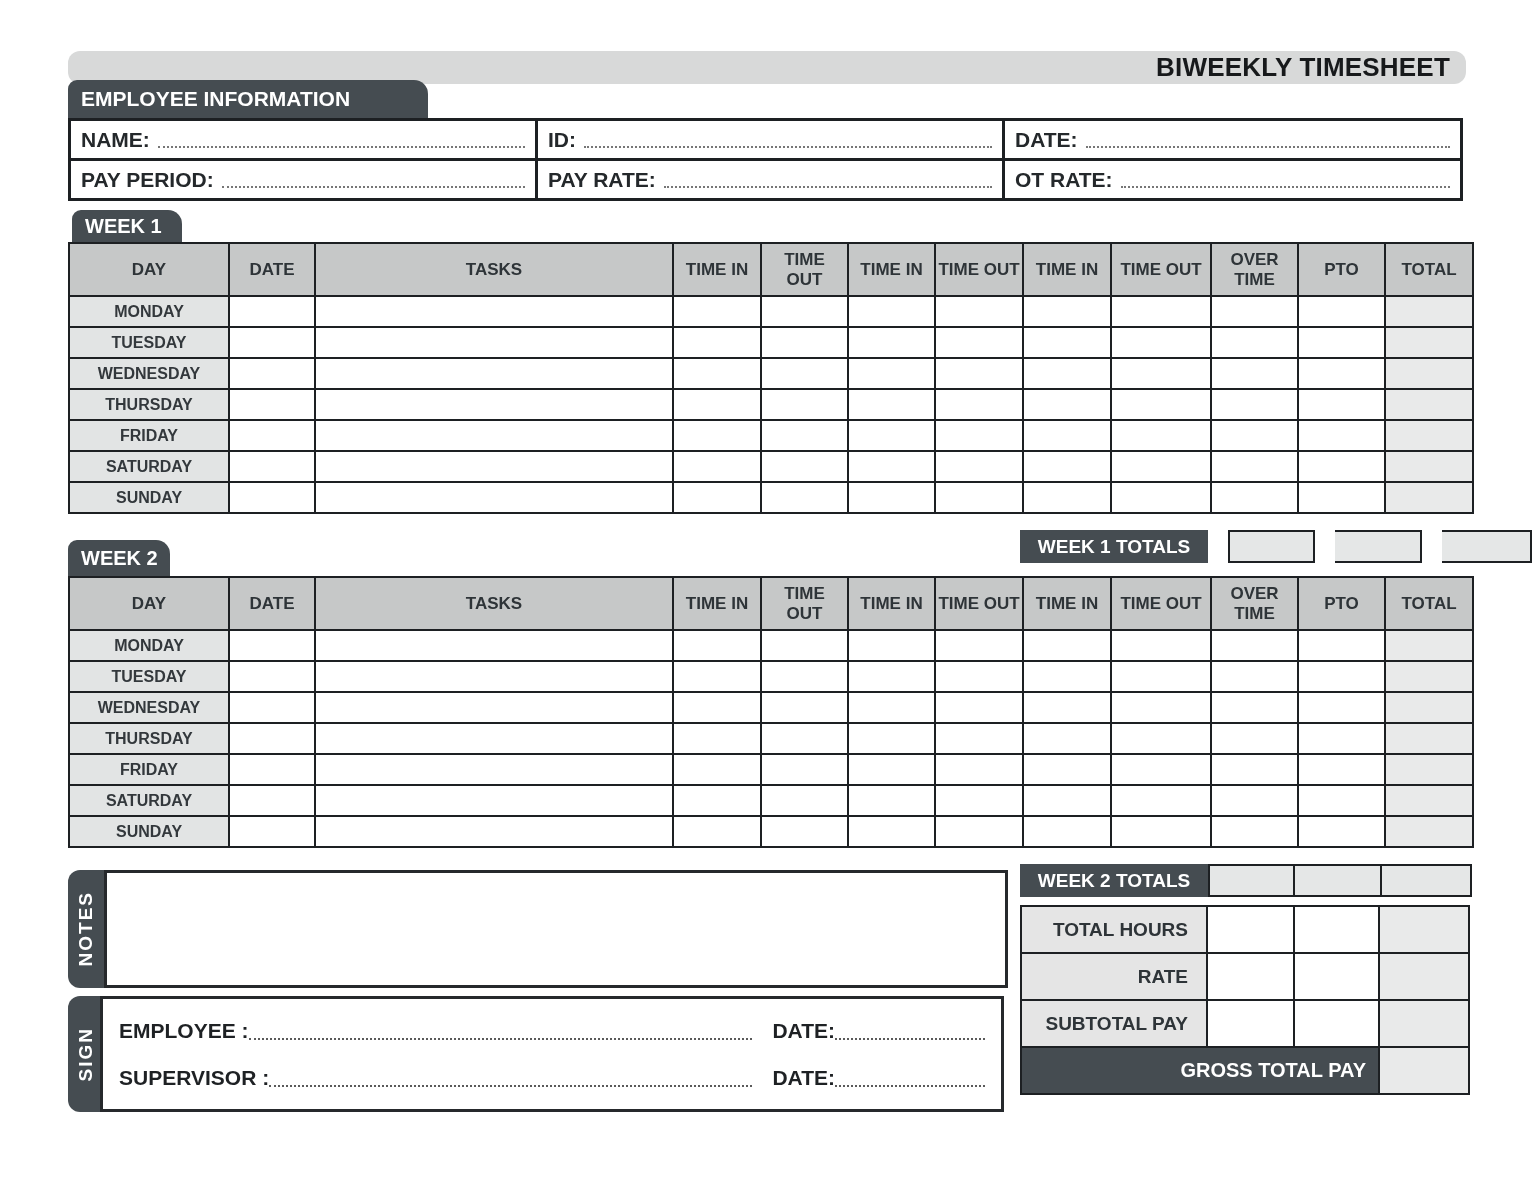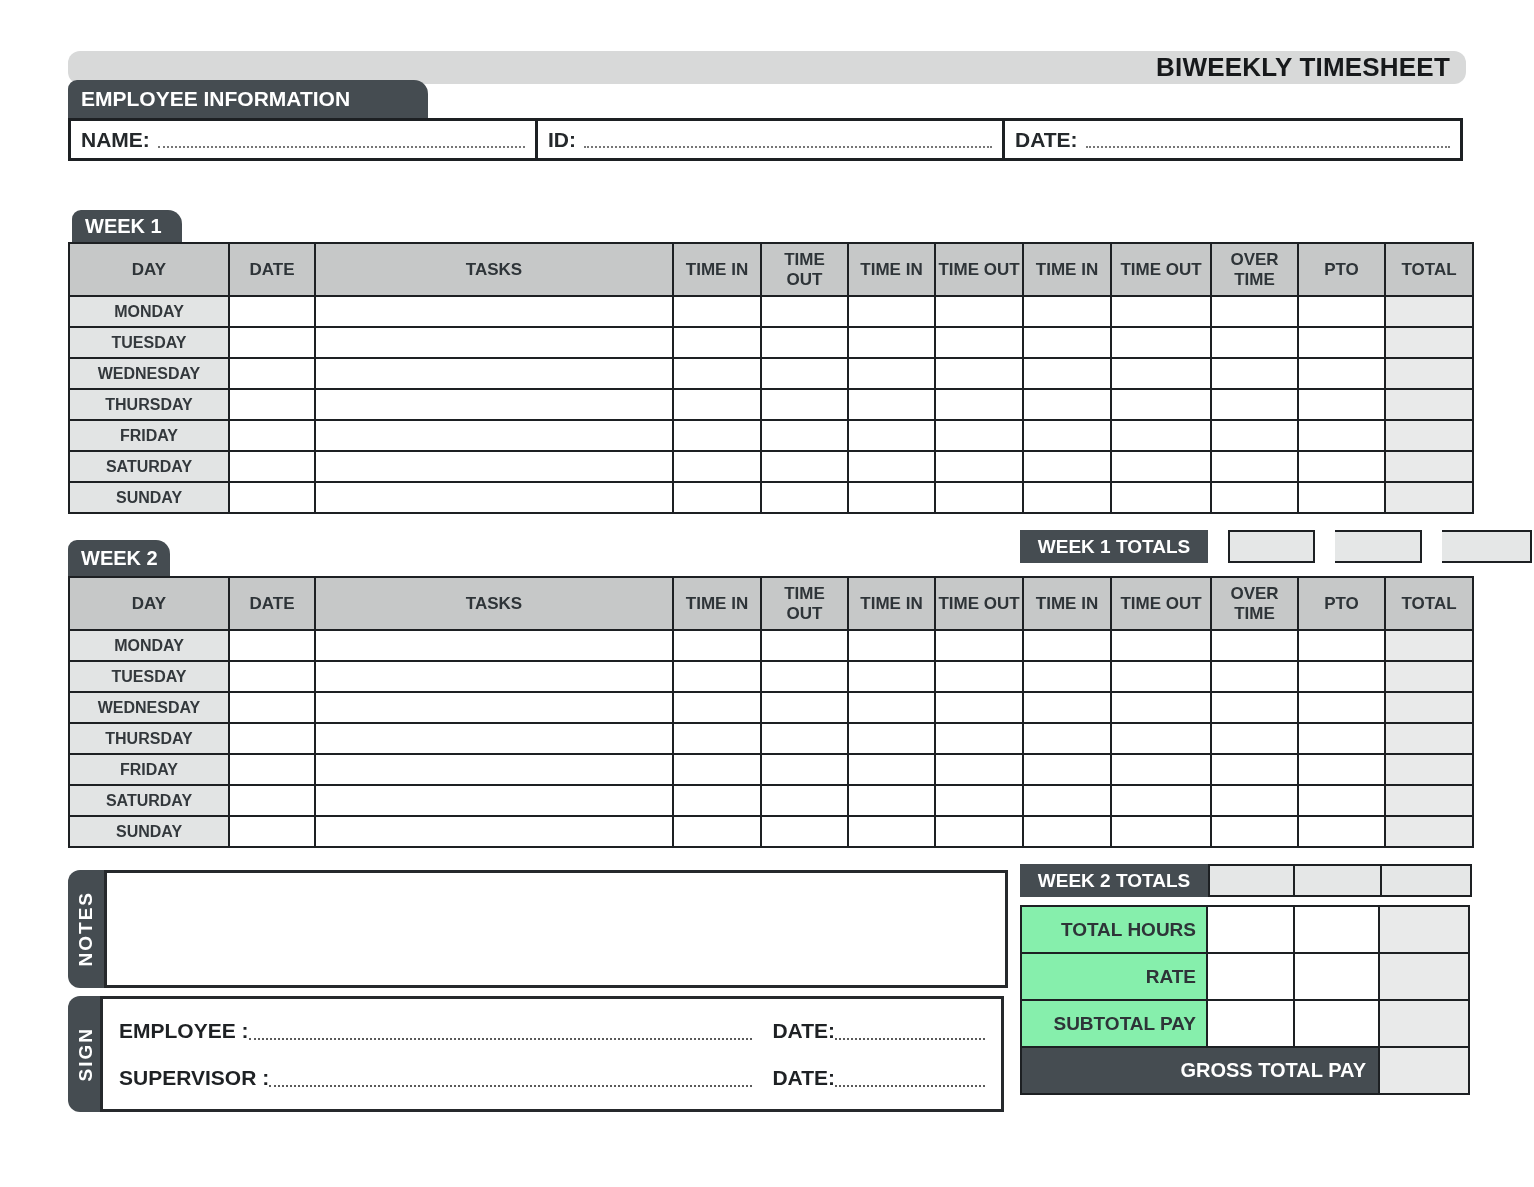--- a/index.html
+++ b/index.html
@@ -61,22 +61,22 @@
     justify-content:space-around; padding:8px 16px; }
   .sign-row { display:flex; align-items:center; }
   .sign-label { font-weight:bold; font-size:21px; color:#1e2124; white-space:nowrap; }
   .sign-line { border-bottom:2px dotted #5a5a5a; transform:translateY(8px); height:0; }
   .sign-line.grow { flex:1; margin-right:20px; }
   .sign-line.date { width:150px; }
 
   
   .summary-table { position:absolute; left:1020px; top:905px; border-collapse:collapse; table-layout:fixed; }
   .summary-table td { border:2px solid #1d2023; height:47px; }
-  .sum-label { background:#86efac; font-weight:bold; font-size:19px; color:#2e3438;
-    text-align:right; padding-right:10px; }
+  .sum-label { background:#e5e5e5; font-weight:bold; font-size:19px; color:#2e3438;
+    text-align:right; padding-right:18px; }
   .sum-blank { background:#ffffff; }
   .sum-gray { background:#e9eaea; }
   .gross-label { background:#454c51; color:#ffffff; text-align:right;
     padding-right:12px; font-weight:bold; font-size:20px; }
 </style>
 </head>
 <body>
 
 <div class="page">
 
@@ -103,20 +103,40 @@
       </td>
       <td>
         <div class="cellflex">
           <span class="flabel">ID:</span>
           <span class="dotline"></span>
         </div>
       </td>
       <td>
         <div class="cellflex">
           <span class="flabel">DATE:</span>
+          <span class="dotline"></span>
+        </div>
+      </td>
+    </tr>
+    <tr>
+      <td>
+        <div class="cellflex">
+          <span class="flabel">PAY PERIOD:</span>
+          <span class="dotline"></span>
+        </div>
+      </td>
+      <td>
+        <div class="cellflex">
+          <span class="flabel">PAY RATE:</span>
+          <span class="dotline"></span>
+        </div>
+      </td>
+      <td>
+        <div class="cellflex">
+          <span class="flabel">OT RATE:</span>
           <span class="dotline"></span>
         </div>
       </td>
     </tr>
   </tbody>
     </table>
 
   <div class="tab" id="week1-tab">
     <span>WEEK 1</span>
   </div>

